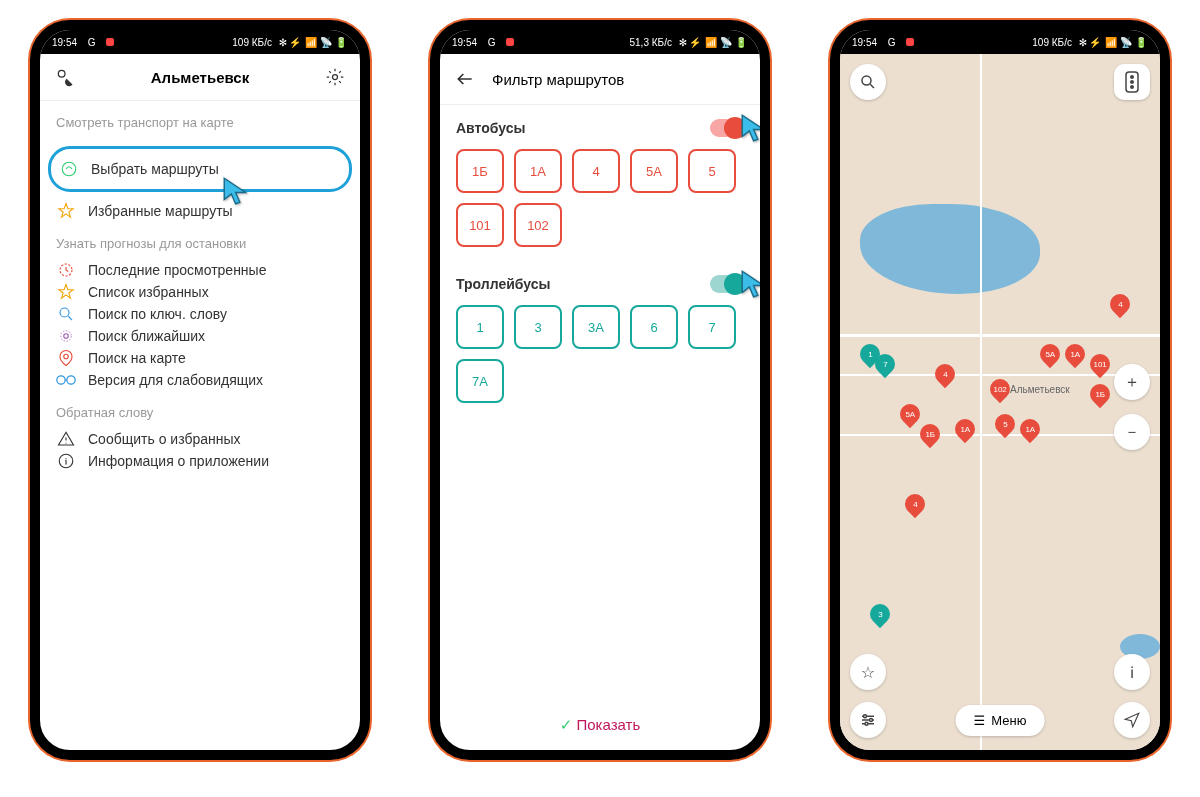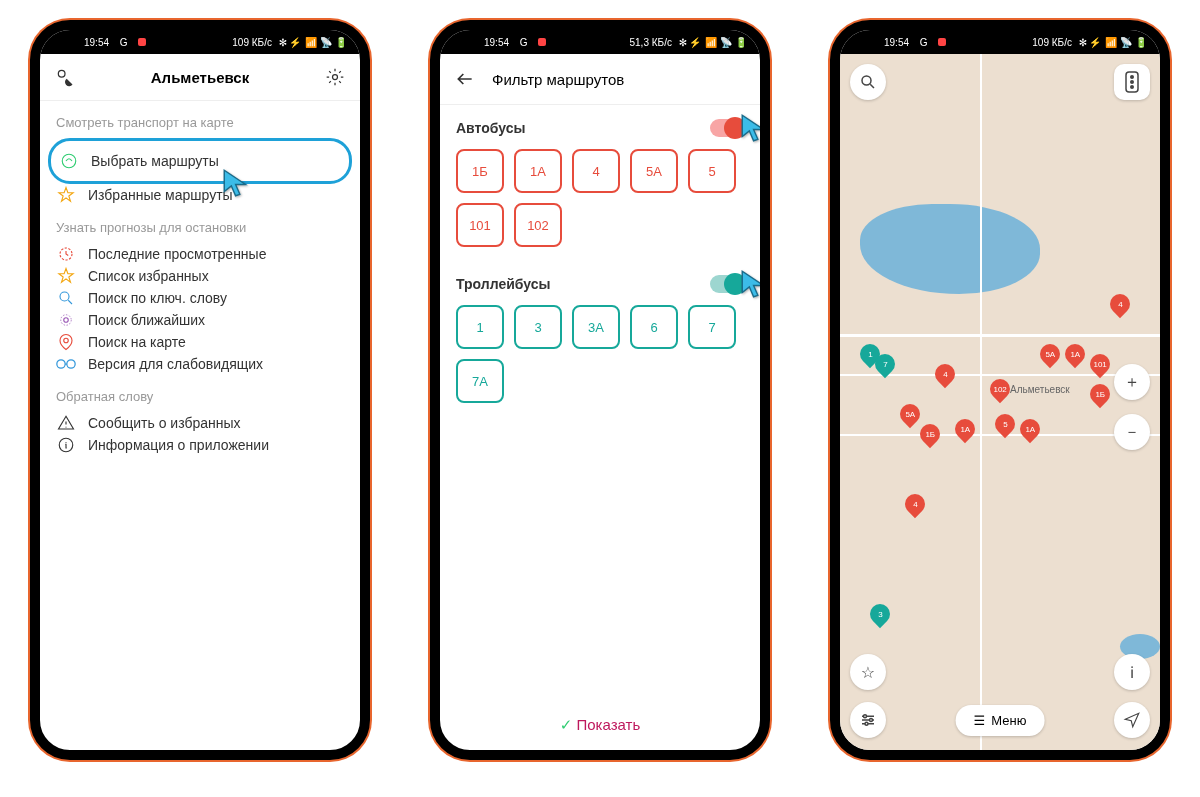--- a/index.html
+++ b/index.html
@@ -1,31 +1,31 @@
 <!DOCTYPE html>
 <html><head>
 <meta charset="utf-8">
 <style>
   * { box-sizing: border-box; margin: 0; padding: 0; }
   body { background: #fff; font-family: Arial, sans-serif; display: flex; gap: 60px; padding: 20px; justify-content: center; }
   .phone { width: 340px; height: 740px; background: #fff; border: 10px solid #000; border-radius: 40px; position: relative; overflow: hidden; box-shadow: 0 0 0 2px #e8662e; }
   .status-bar { height: 24px; background: #000; color: #fff; font-size: 10px; display: flex; justify-content: space-between; align-items: center; padding: 0 12px; }
-  .status-left { display: flex; align-items: center; gap: 4px; margin-left: 32px; }
+  .status-left { display: flex; align-items: center; gap: 4px; }
   .status-right { display: flex; align-items: center; gap: 4px; }
   .status-dot { width: 8px; height: 8px; background: #ff4444; border-radius: 2px; display: inline-block; }
   .content { height: calc(100% - 24px); overflow: hidden; }
 
   
   .header1 { display: flex; align-items: center; justify-content: space-between; padding: 12px 14px; border-bottom: 1px solid #eee; }
   .header1 .title { font-weight: 600; font-size: 15px; }
   .icon-btn { width: 22px; height: 22px; display: flex; align-items: center; justify-content: center; color: #333; }
   .section-label { color: #999; font-size: 13px; padding: 14px 16px 8px; }
   .menu-item { display: flex; align-items: center; gap: 12px; padding: 1px 16px; font-size: 14px; color: #333; }
   .menu-item .mi-icon { width: 20px; height: 20px; display: flex; align-items: center; justify-content: center; flex-shrink: 0; }
-  .highlighted { border: 3px solid #1ea1d8; border-radius: 22px; margin: 0 8px; padding: 10px 8px; }
+  .highlighted { border: 3px solid #1ea1d8; border-radius: 22px; margin: 8px 8px; padding: 10px 8px; }
   .cursor { position: absolute; width: 28px; height: 28px; }
   .cursor svg { filter: drop-shadow(1px 1px 1px rgba(0,0,0,0.3)); }
 
   
   .header2 { display: flex; align-items: center; gap: 16px; padding: 14px 14px; border-bottom: 1px solid #eee; }
   .header2 .title { font-weight: 500; font-size: 15px; }
   .filter-section { padding: 14px 16px 4px; }
   .filter-head { display: flex; justify-content: space-between; align-items: center; margin-bottom: 12px; }
   .filter-head .name { font-size: 14px; color: #333; font-weight: bold; }
   .toggle { width: 34px; height: 18px; border-radius: 10px; position: relative; }

